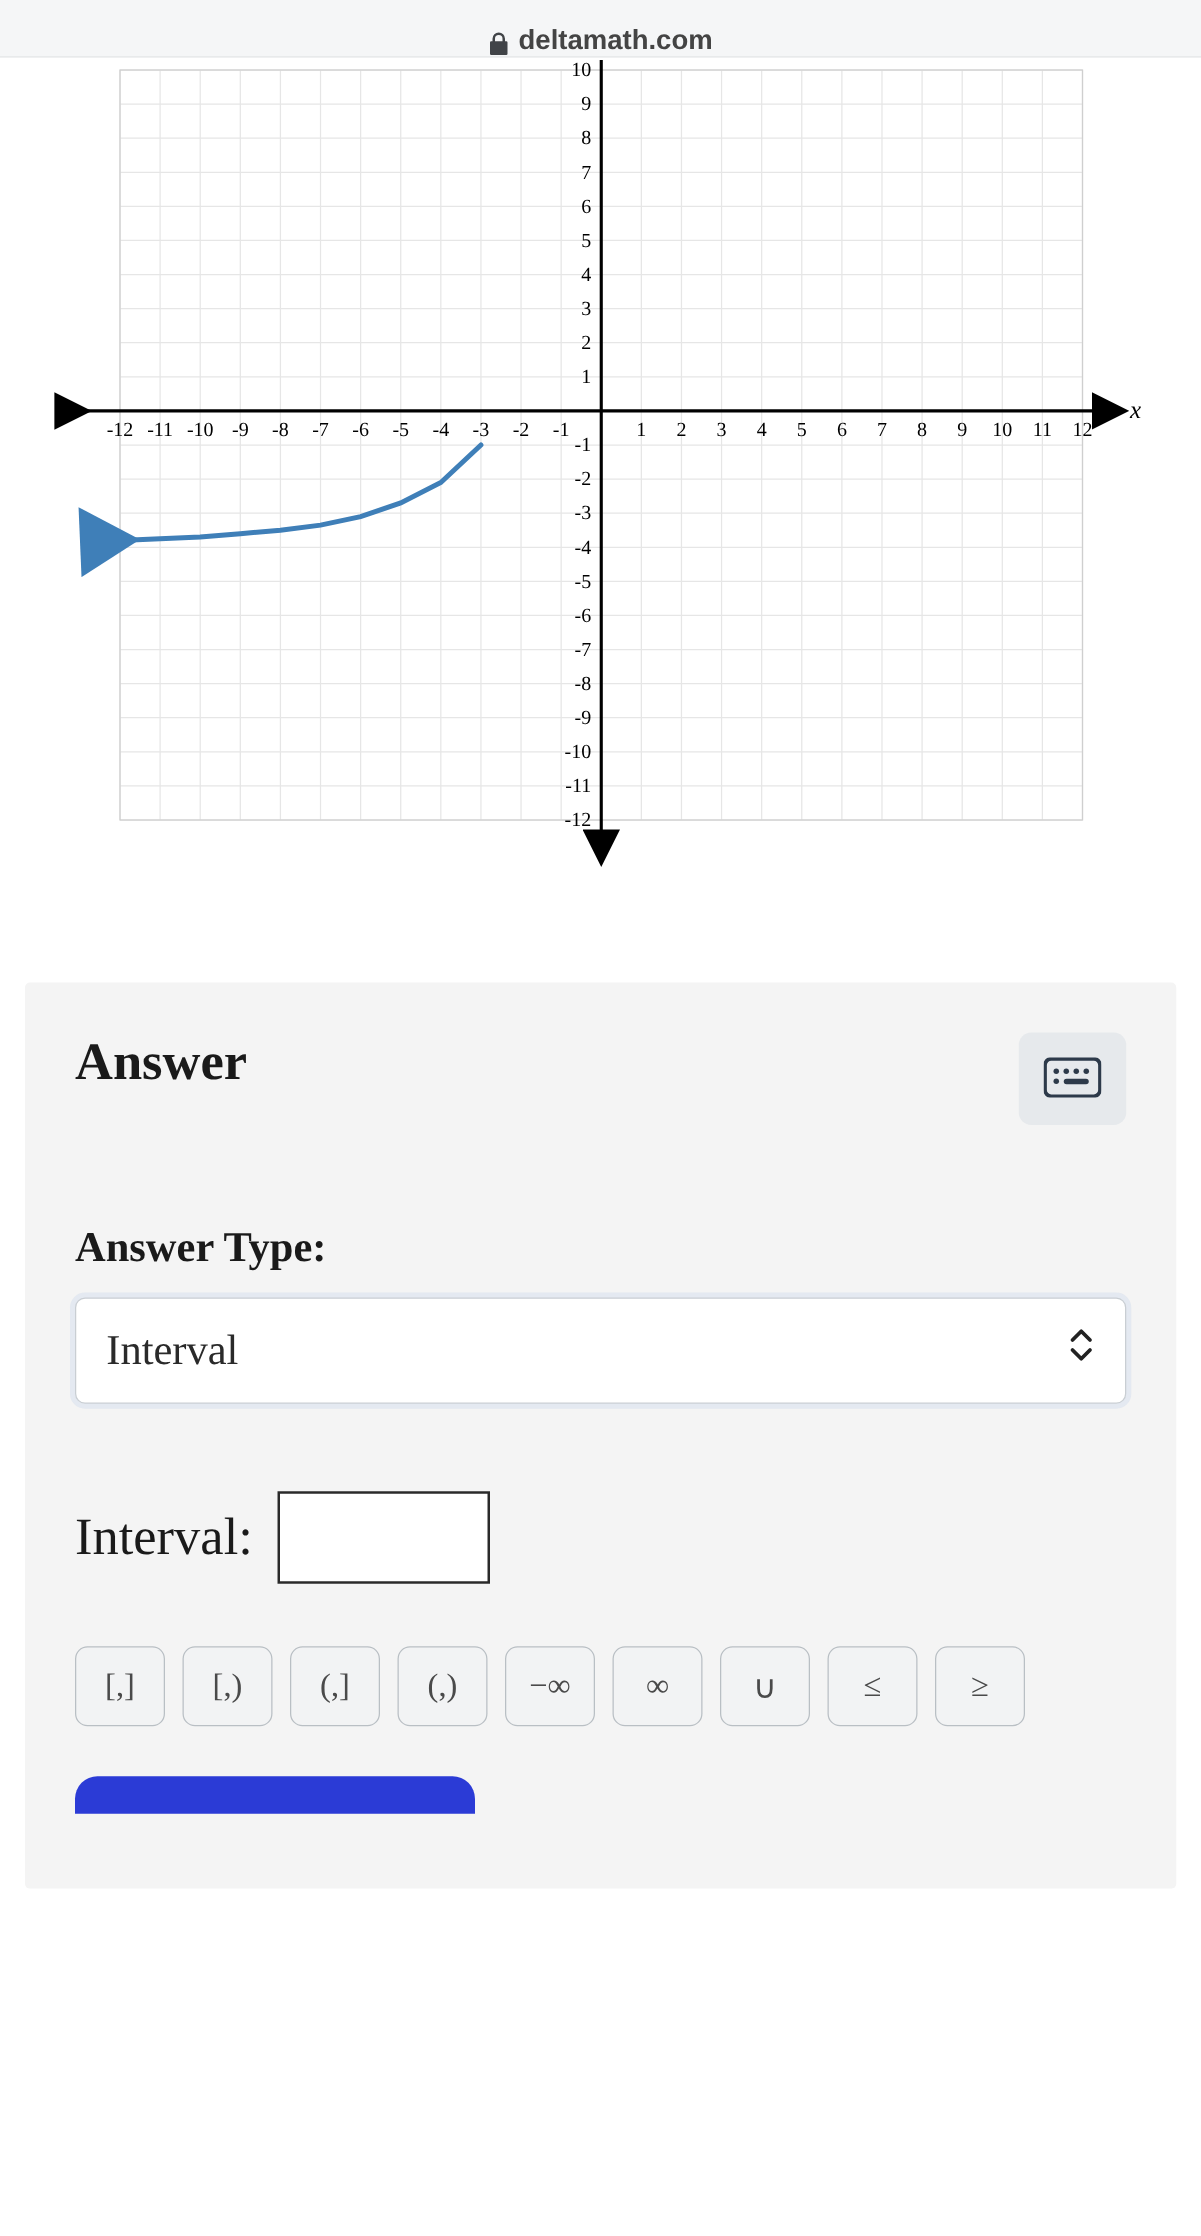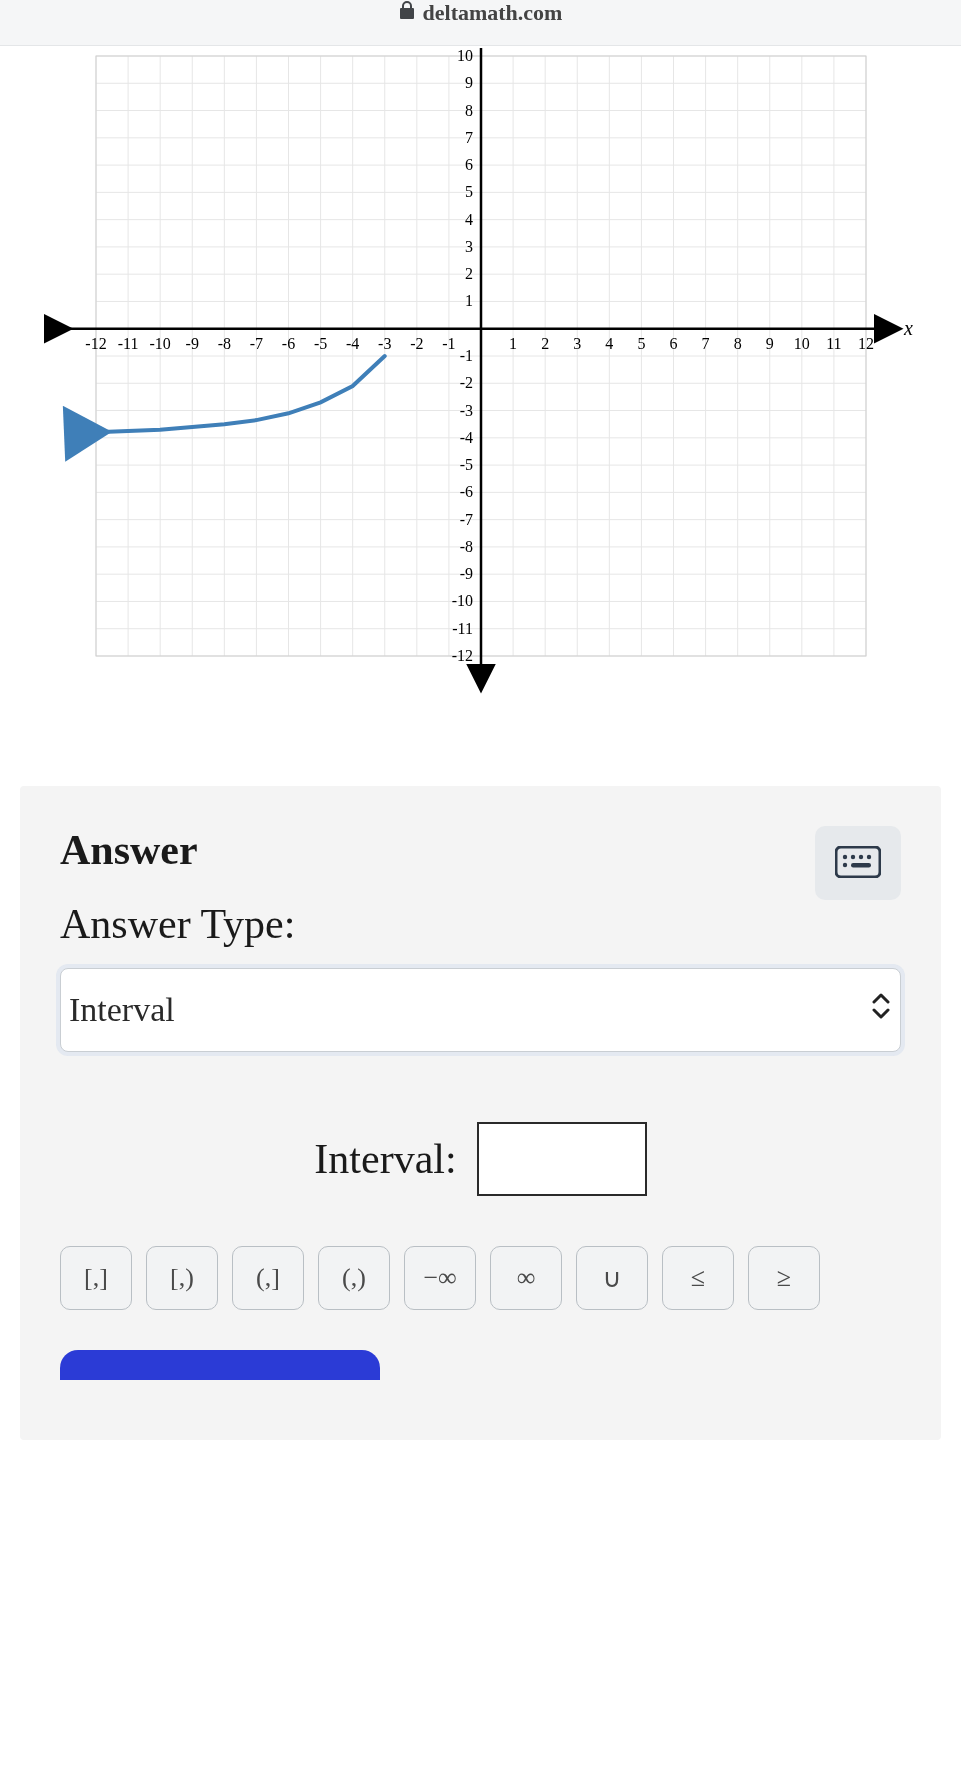--- a/index.html
+++ b/index.html
@@ -1,28 +1,28 @@
 <!DOCTYPE html>
 <html><head>
 <meta charset="utf-8">
 <style>
   * { box-sizing: border-box; }
   html, body { margin:0; padding:0; font-family: Georgia, 'Times New Roman', serif; background:#fff; color:#1a1a1a; }
-  .browser-bar { height:46px; background:#f5f6f7; border-bottom:1px solid #e4e6e8; display:flex; align-items:flex-start; justify-content:center; gap:8px; font-family:Liberation Serif, serif; font-size:22px; font-weight:600; color:#444; }
+  .browser-bar { height:46px; background:#f5f6f7; border-bottom:1px solid #e4e6e8; display:flex; align-items:flex-end; justify-content:center; gap:8px; font-family:Liberation Sans, sans-serif; font-size:22px; font-weight:600; color:#444; }
   .lock { width:16px; height:20px; display:inline-block; position:relative; }
   .graph-wrap { display:flex; justify-content:center; padding:0 40px 60px 40px; }
   .answer-panel { background:#f4f4f4; border-radius:4px; margin:0 20px; padding:40px 40px 60px 40px; }
   .answer-header { display:flex; justify-content:space-between; align-items:flex-start;gap:44px; }
   .answer-title { font-size:42px; font-weight:700; margin:0; }
   .kbd-btn { background:#e6e9ec; border:none; border-radius:10px; width:86px; height:74px; display:flex; align-items:center; justify-content:center; cursor:pointer; }
   .attempt { font-size:30px; color:#7a7a7a; margin-top:18px; }
-  .answer-type-label { font-size:42px; font-weight:400; }
+  .answer-type-label { font-size:34px; font-weight:700; margin-top:80px; }
   .select-wrap { position:relative; margin-top:20px; }
-  .select { width:100%; border:1px solid #c9ced3; background:#fff; border-radius:8px; padding:22px 8px; font-size:34px; font-family:inherit; box-shadow:0 0 0 4px rgba(180,200,230,.25); cursor:pointer; display:flex; align-items:center; justify-content:space-between; color:#2a2a2a;}
-  .interval-row { display:flex; align-items:center; gap:20px; margin-top:70px;justify-content:center; }
+  .select { width:100%; border:1px solid #c9ced3; background:#fff; border-radius:8px; padding:22px 24px; font-size:34px; font-family:inherit; box-shadow:0 0 0 4px rgba(180,200,230,.25); cursor:pointer; display:flex; align-items:center; justify-content:space-between; color:#2a2a2a;}
+  .interval-row { display:flex; align-items:center; gap:20px; margin-top:70px; }
   .interval-label { font-size:42px; }
   .interval-input { width:170px; height:74px; border:2px solid #2a2a2a; background:#fff; font-size:30px; text-align:center; font-family:inherit; }
   .sym-row { display:flex; gap:14px; margin-top:50px; flex-wrap:wrap; }
   .sym-btn { border:1px solid #b9bfc4; background:#f2f3f4; border-radius:10px; min-width:72px; height:64px; padding:0 14px; font-size:26px; font-family:Georgia,serif; color:#4a4a4a; display:flex; align-items:center; justify-content:center; cursor:pointer; }
   .or-row { margin-top:40px; }
   .submit-bar { margin-top:40px; width:320px; height:30px; background:#2b3bd6; border-radius:18px 18px 0 0; }
   svg text { font-family: Georgia, 'Times New Roman', serif; }
 </style>
 </head>
 <body>

